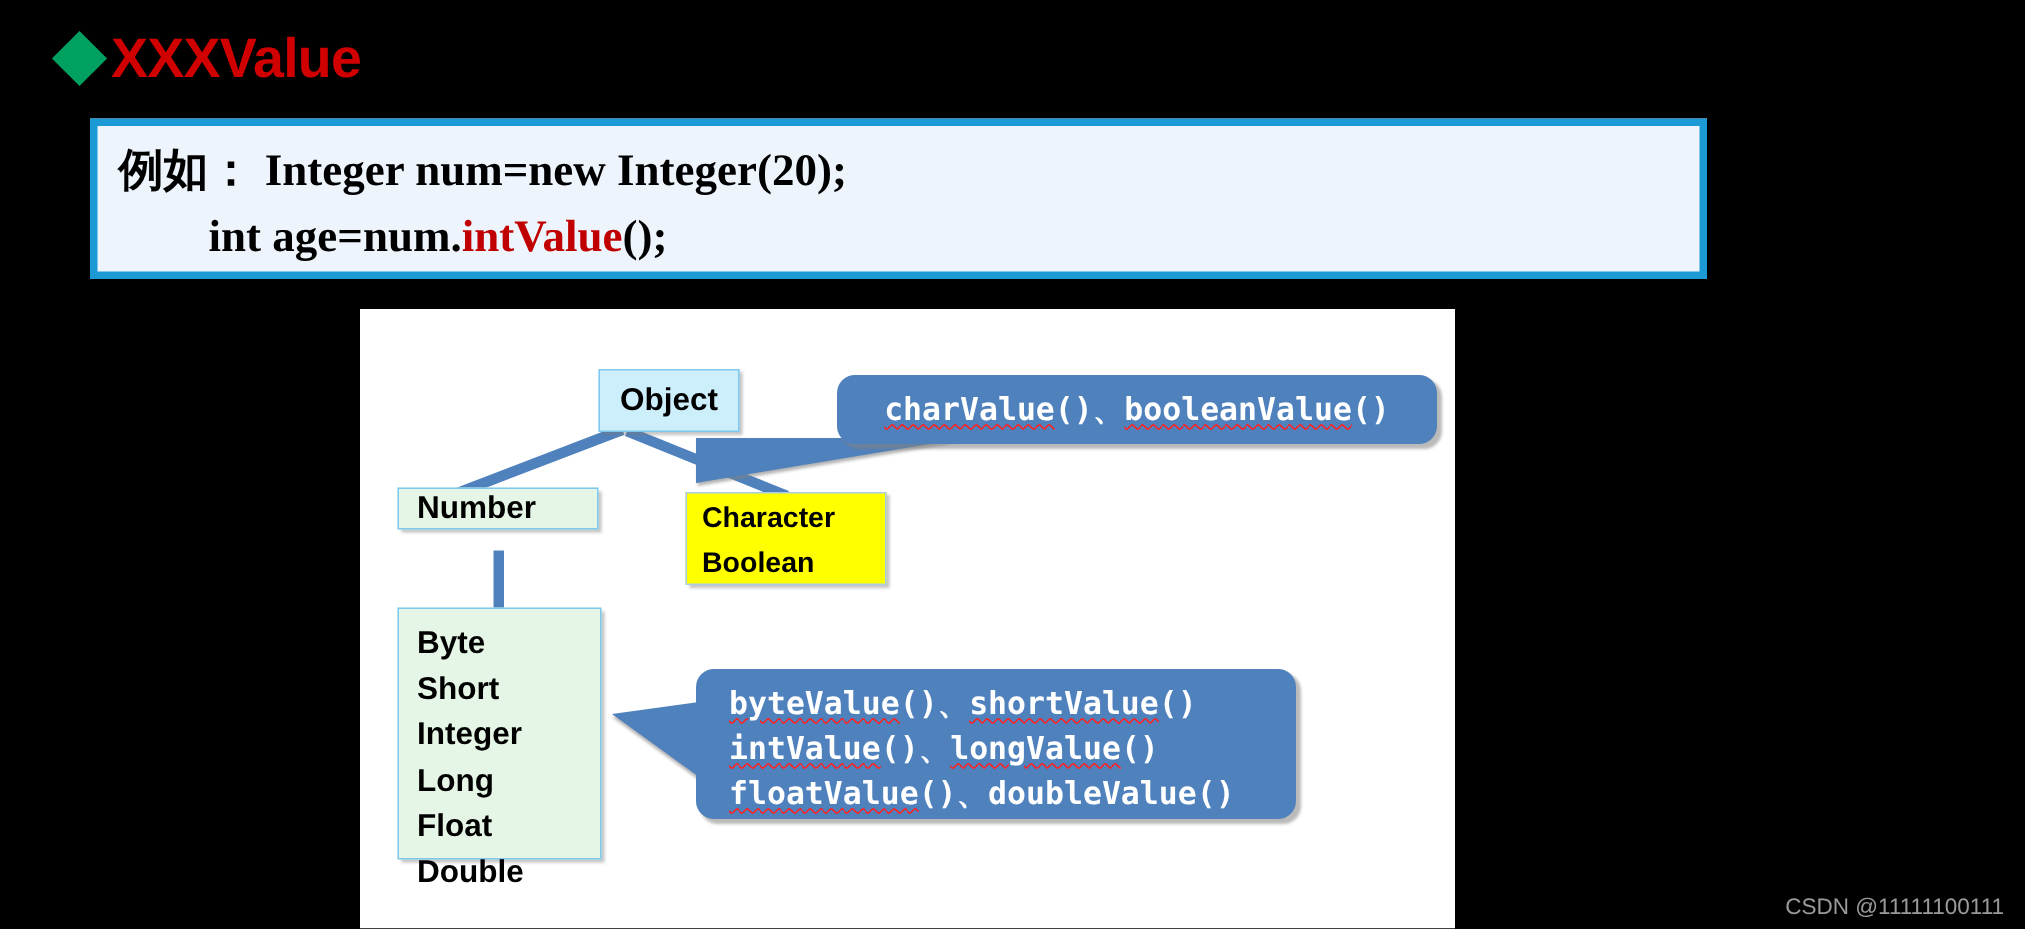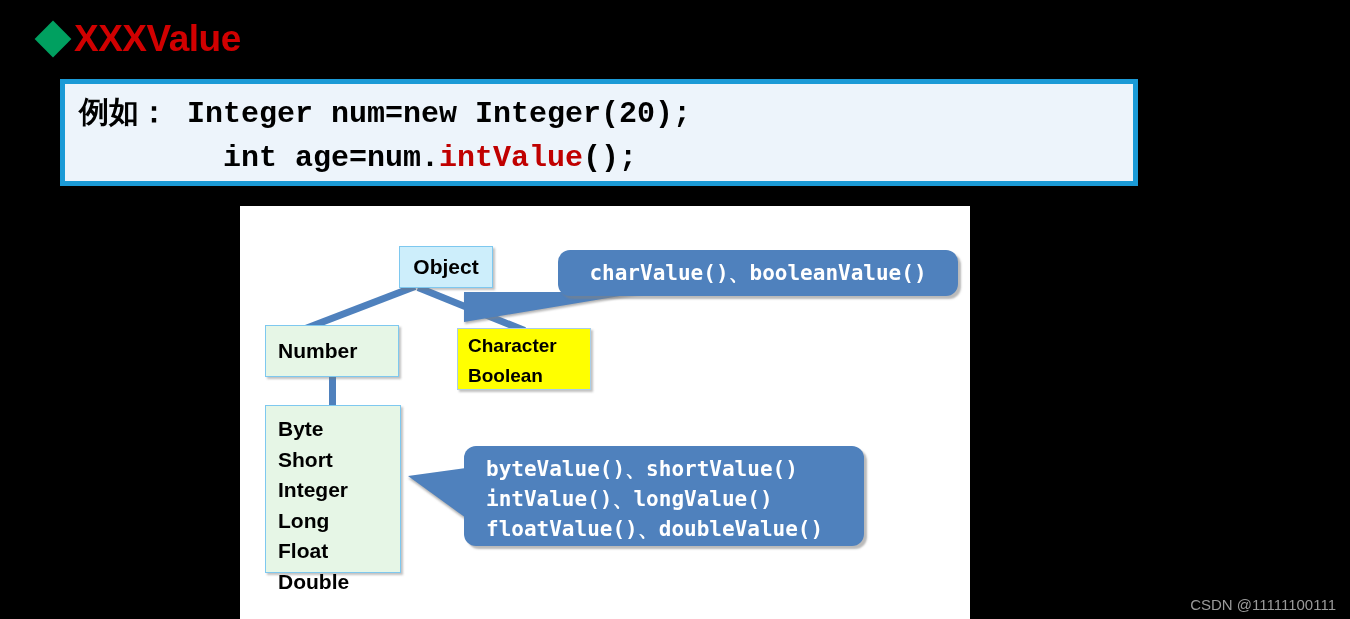--- a/index.html
+++ b/index.html
@@ -46,21 +46,21 @@
     position: absolute;
     left: 60px;
     top: 79px;
     width: 1078px;
     height: 107px;
     background: #edf4fb;
     border: 5px solid #1b9ad6;
     padding: 8px 0 0 14px;
   }
   .code-line {
-    font-family: Liberation Mono, monospace;
+    font-family: Liberation Serif, serif;
     font-size: 30px;
     font-weight: bold;
     color: #000000;
     line-height: 44px;
     white-space: pre;
   }
   .code-hl { color: #c00000; }
 
   
   #diagram-panel {
@@ -93,21 +93,21 @@
     display: flex;
     align-items: center;
     justify-content: center;
     margin-left: 29px;
   }
 
   #box-number {
     left: 25px;
     top: 119px;
     width: 134px;
-    height: 52px;
+    height: 28px;
     background: #e6f6e6;
     font-size: 21px;
     display: flex;
     align-items: center;
     padding-left: 12px;
   }
 
   #box-charbool {
     left: 217px;
     top: 122px;
@@ -212,20 +212,21 @@
     left: 168px;
     top: 262px;
     border-top: 8px solid transparent;
     border-right: 58px solid #4f81bd;
     border-bottom: 42px solid transparent;
     filter: drop-shadow(0px 2px 1px rgba(130,130,130,0.6));
   }
 
   
   .sq {
+    text-decoration: underline;
     text-decoration-color: #ff2222;
     text-decoration-style: wavy;
     text-decoration-thickness: 1px;
     text-underline-offset: 2px;
   }
 
   
   #watermark {
     position: absolute;
     right: 14px;

